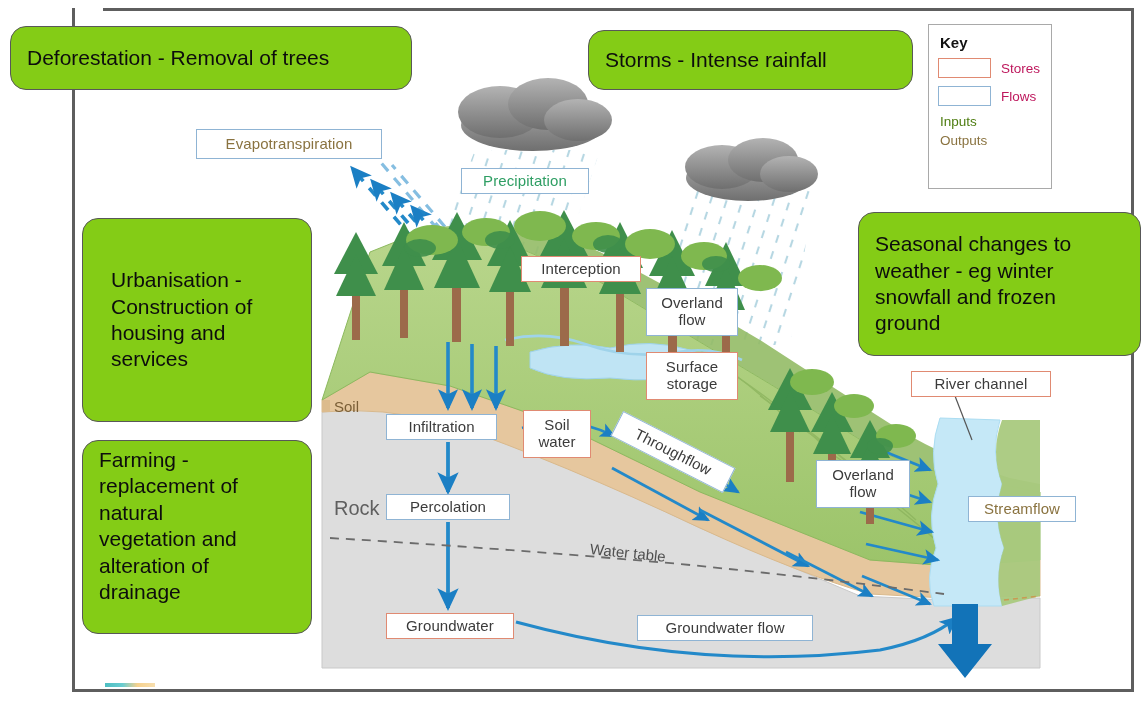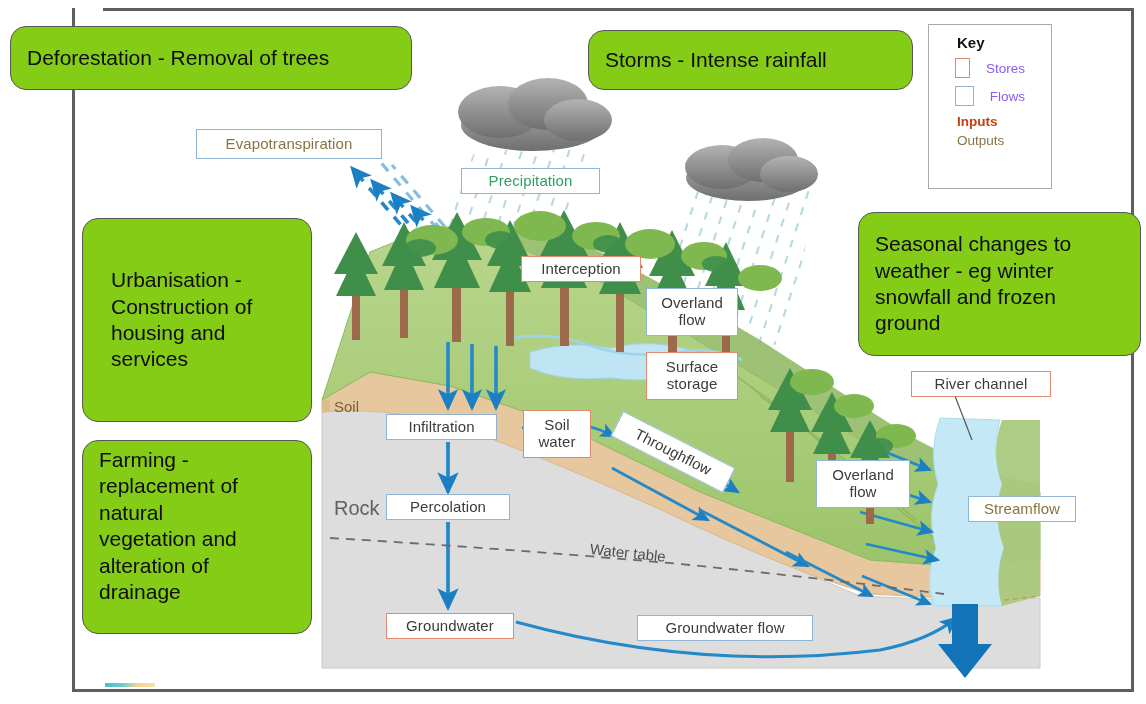--- a/index.html
+++ b/index.html
@@ -38,30 +38,30 @@
     position:absolute;box-sizing:border-box;background:#84cc16;
     border:1.6px solid #585858;border-radius:16px;
     font-size:21px;line-height:1.26;color:#0d0d0d;
     display:flex;align-items:center;padding:10px 16px;white-space:pre-line;
   }
 
   
   #key{
     position:absolute;left:928px;top:24px;width:124px;height:165px;
     border:1.3px solid #a9a9a9;background:#fff;box-sizing:border-box;
-    padding:8px 26px;
+    padding:8px 9px;
   }
   #key .ktitle{font-size:15px;font-weight:bold;color:#111;margin:1px 0 7px 2px;}
   #key .krow{display:flex;align-items:center;margin-bottom:8px;}
   #key .kswatch{width:53px;height:20px;box-sizing:border-box;background:#fff;}
   #key .kswatch.s{border:1.6px solid #e08a72;}
   #key .kswatch.f{border:1.6px solid #8fb4d4;}
-  #key .klab{margin-left:16px;font-size:13.5px;color:#8b5cf6;}
+  #key .klab{margin-left:10px;font-size:13.5px;color:#be185d;}
   #key .kword{font-size:13.5px;margin:2px 0 4px 2px;}
-  #key .kword.inp{color:#c2410c;font-weight:bold;}
+  #key .kword.inp{color:#4d7c0f;}
   #key .kword.outp{color:#8a7340;}
 
   .rot-tf{transform:rotate(27deg);transform-origin:center center;}
 </style>
 </head>
 <body>
 
 <div id="frame">
   <div id="frame-nub"></div>
   <div id="corner-mark"></div>
@@ -260,21 +260,21 @@
   </g>
 </svg>
 
 <div style="position:absolute;left:334px;top:398px;font-size:15px;color:#7a5e36;">Soil</div>
 <div style="position:absolute;left:334px;top:497px;font-size:20px;color:#5f5f5f;">Rock</div>
 <div style="position:absolute;left:590px;top:540px;font-size:15px;color:#4e4e4e;
             transform:rotate(6deg);transform-origin:left center;">Water table</div>
 
 <div class="lbl flow out" style="left:196px;top:129px;width:186px;height:30px;">Evapotranspiration</div>
 
-<div class="lbl flow in" style="left:461px;top:168px;width:139px;height:26px;">Precipitation</div>
+<div class="lbl flow in" style="left:461px;top:168px;width:128px;height:26px;">Precipitation</div>
 
 <div class="lbl store" style="left:521px;top:256px;width:120px;height:26px;">Interception</div>
 
 <div class="lbl flow" style="left:646px;top:288px;width:92px;height:48px;">Overland
 flow</div>
 
 <div class="lbl store" style="left:646px;top:352px;width:92px;height:48px;">Surface
 storage</div>
 
 <div class="lbl flow" style="left:386px;top:414px;width:111px;height:26px;">Infiltration</div>

